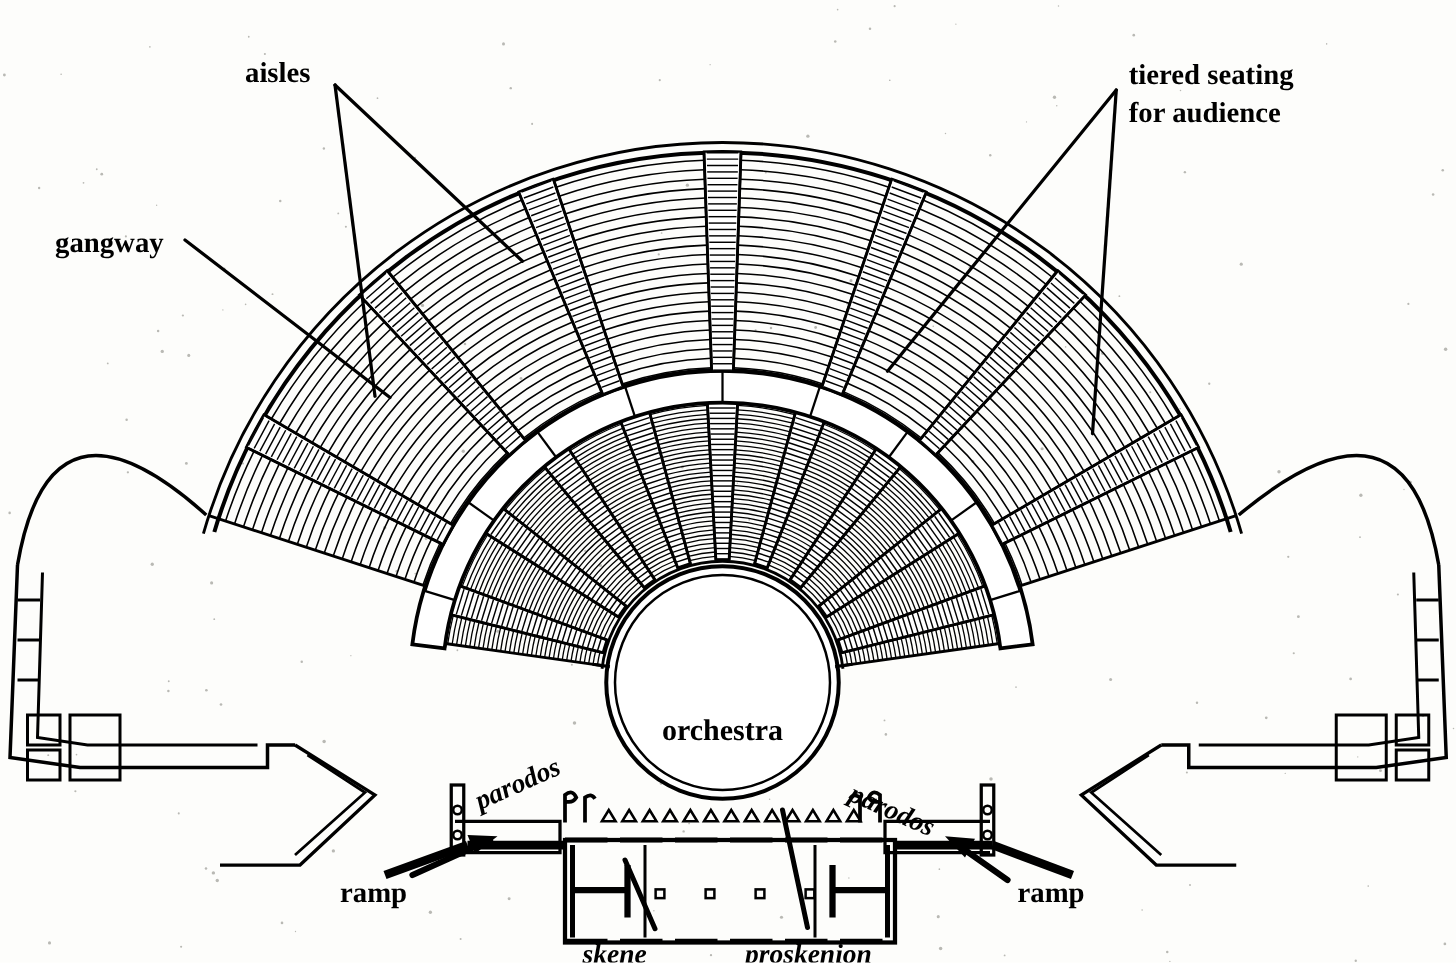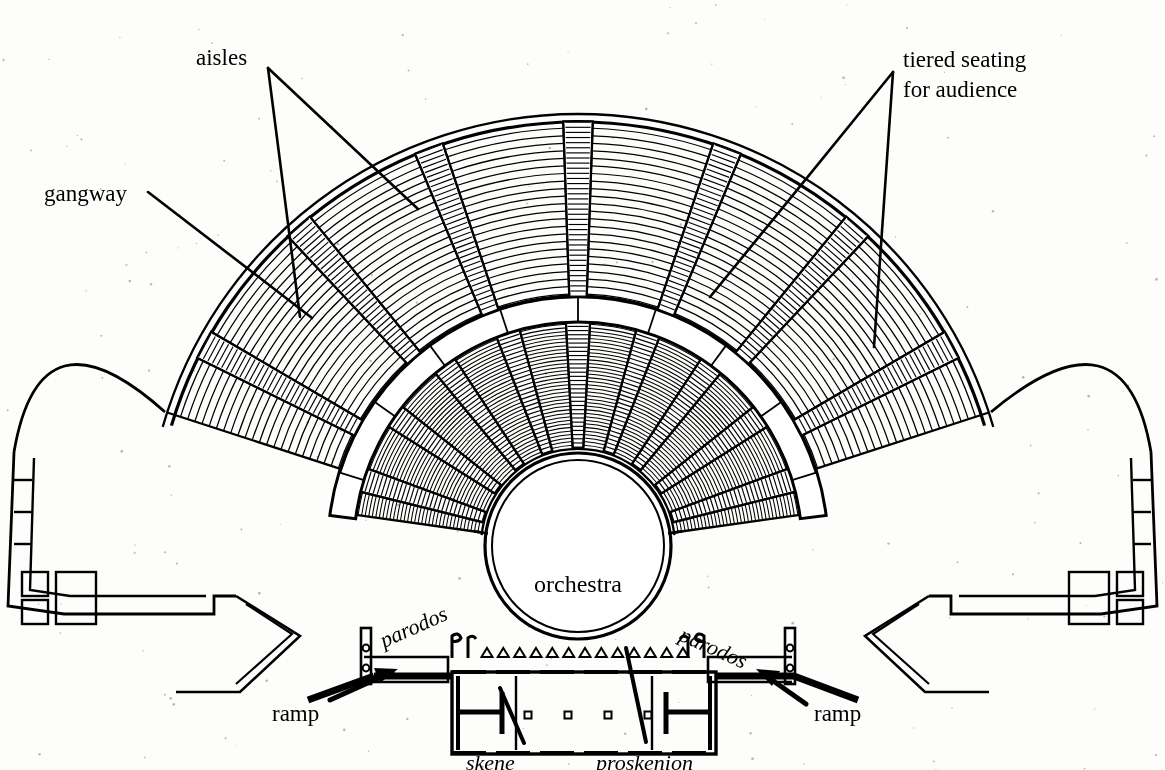--- a/index.html
+++ b/index.html
@@ -2,21 +2,21 @@
 <html><head>
 <meta charset="utf-8">
 <title>Greek Theatre Plan</title>
 <style>
   html,body{margin:0;padding:0;background:#ffffff;}
   body{
     width:1165px;height:770px;overflow:hidden;position:relative;
     font-family:"Liberation Serif", serif;
     background:#fdfdfb;
   }
-  #stage{position:absolute;left:0;top:0;width:1165px;height:770px;}
+  #stage{position:absolute;left:0;top:0;width:1165px;height:770px;font-weight:bold;}
   svg{display:block;}
   .lbl{
     font-family:"Liberation Serif", serif;
     font-size:23px; fill:#000; dominant-baseline:middle;
   }
   .lbl-ital{
     font-family:"Liberation Serif", serif;
     font-size:22px; font-style:italic; fill:#000;
   }
   .lbl-orch{

